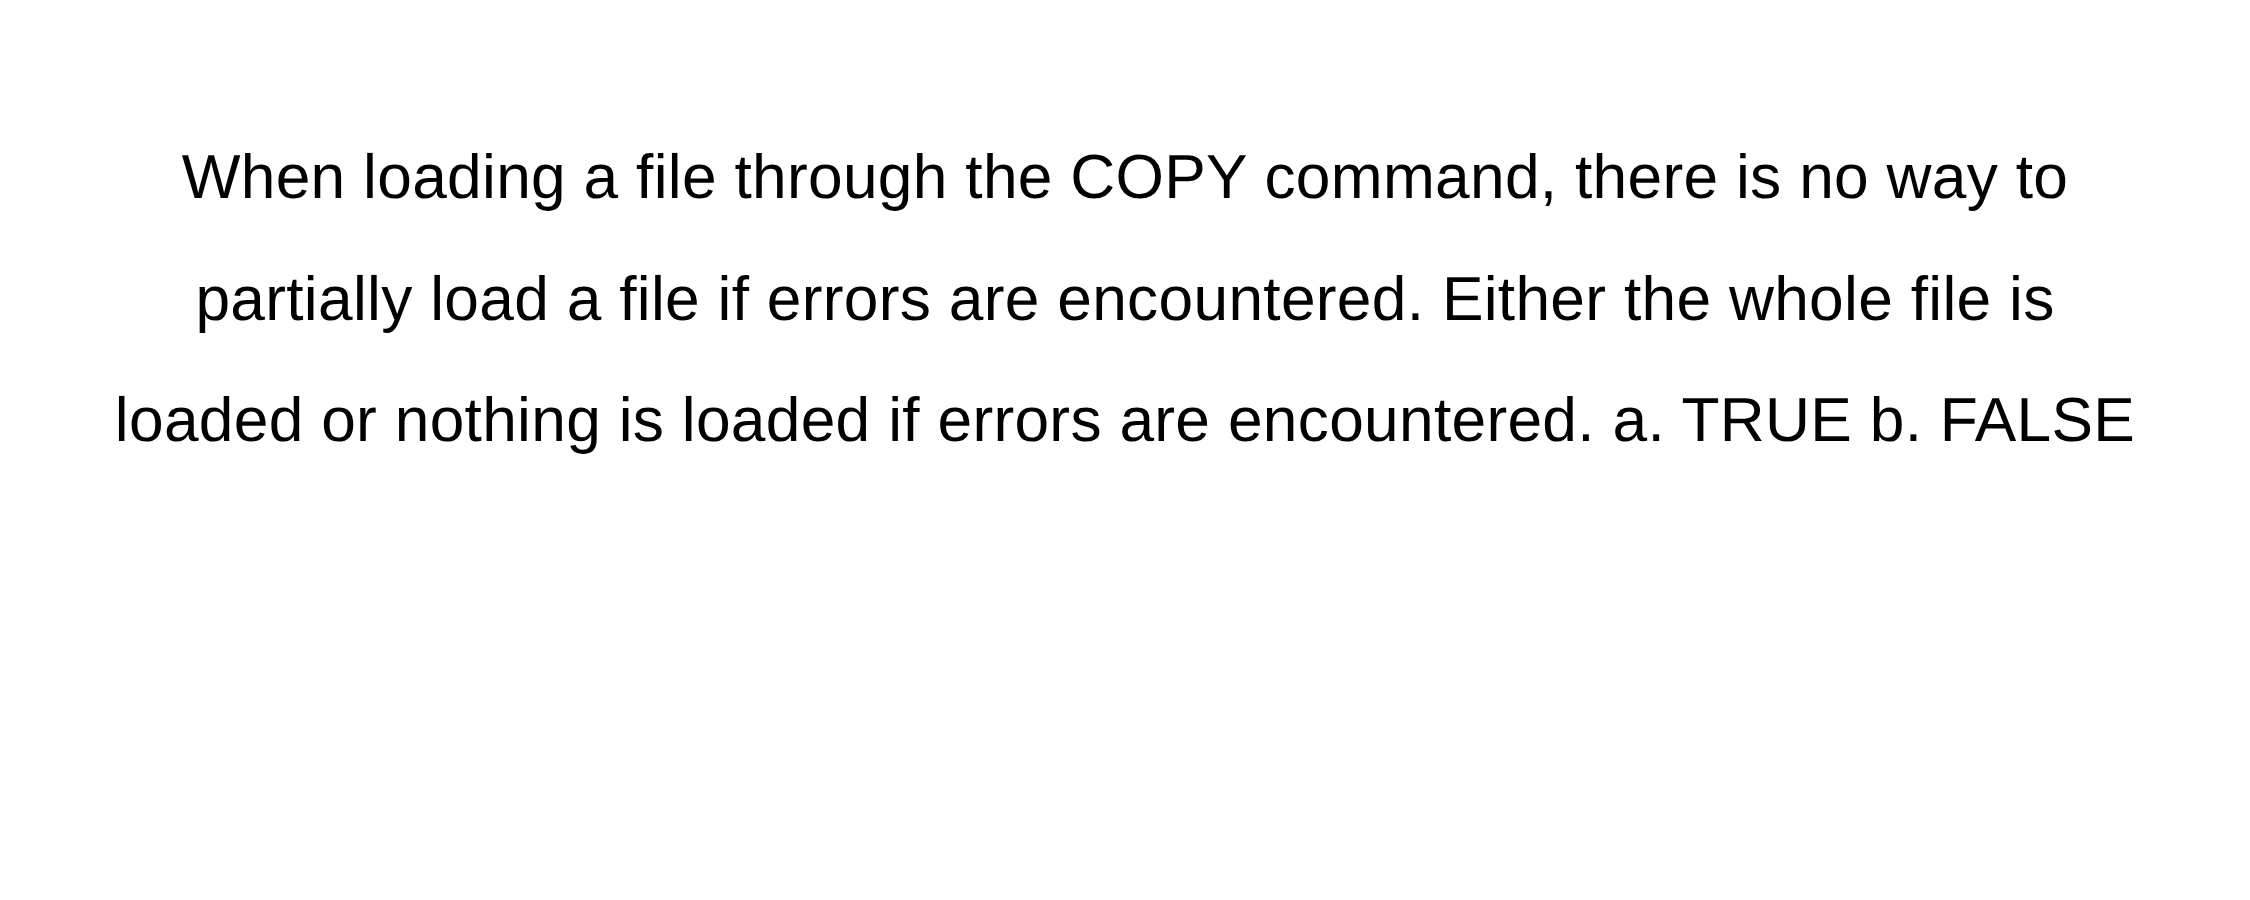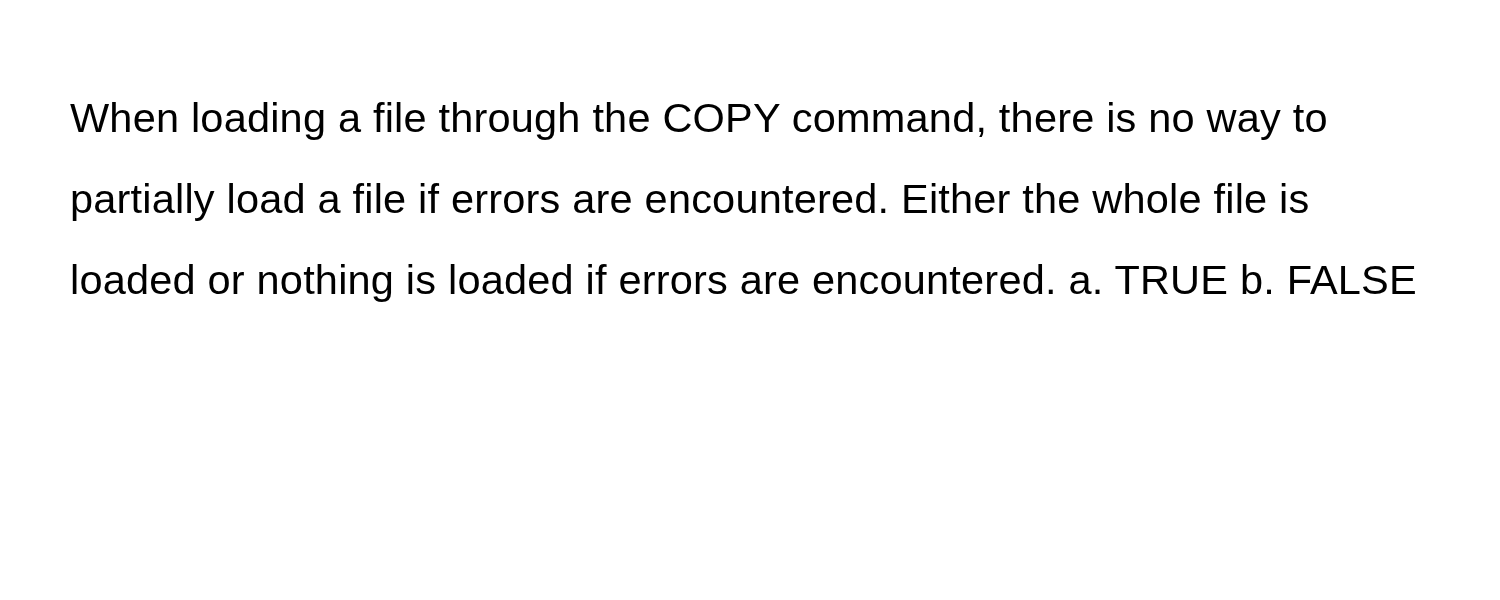--- a/index.html
+++ b/index.html
@@ -13,18 +13,19 @@
       background: #ffffff;
       font-family: -apple-system, BlinkMacSystemFont, "Segoe UI", Helvetica, Arial, sans-serif;
       padding: 78px 70px;
     }
     .question-text {
       font-size: 41.5px;
       line-height: 1.95;
       color: #000000;
       font-weight: 400;
       letter-spacing: 0.2px;
+      text-align: center;
     }
   </style>
 </head>
 <body>
 
 <div class="question-text">When loading a file through the COPY command, there is no way to partially load a file if errors are encountered. Either the whole file is loaded or nothing is loaded if errors are encountered. a. TRUE b. FALSE</div>
 
 </body></html>

